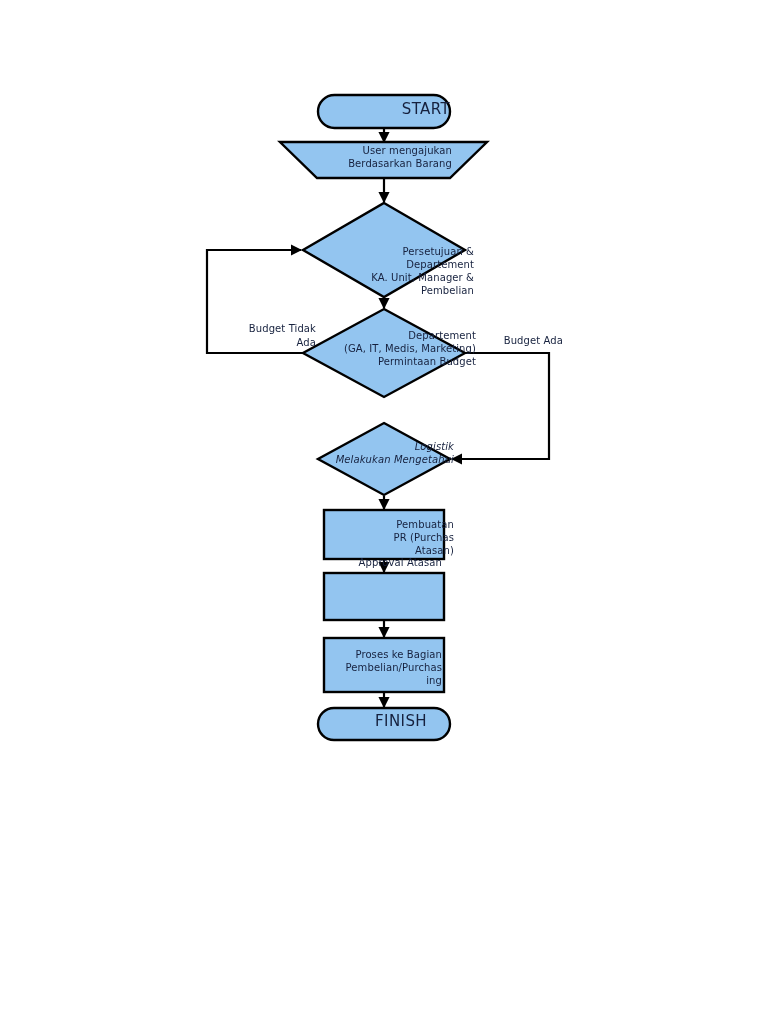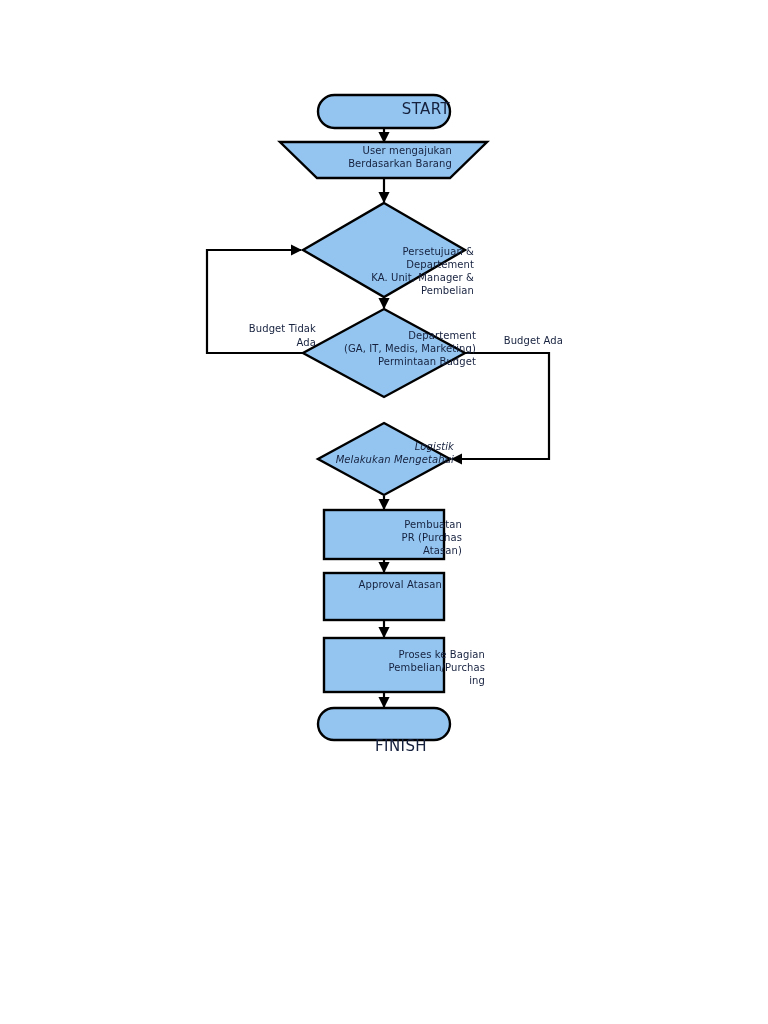--- a/index.html
+++ b/index.html
@@ -126,34 +126,34 @@
   <div>Departement</div>
   <div>(GA, IT, Medis, Marketing)</div>
   <div>Permintaan Budget</div>
 </div>
 
 <div class="node-label" style="left:314px; top:440px; width:140px;font-style:italic;">
   <div>Logistik</div>
   <div>Melakukan Mengetahui</div>
 </div>
 
-<div class="node-label clip-box" style="left:322px; top:518px; width:140px; height:40px;">
+<div class="node-label clip-box" style="left:314px; top:518px; width:140px; height:40px;">
   <div>Pembuatan</div>
   <div>PR (Purchas</div>
   <div>Atasan)</div>
 </div>
 
-<div class="node-label" style="left:326px; top:578px; width:116px;">Approval Atasan</div>
+<div class="node-label" style="left:326px; top:556px; width:116px;">Approval Atasan</div>
 
-<div class="node-label" style="left:326px; top:648px; width:116px;margin-left:43px;">
+<div class="node-label" style="left:326px; top:648px; width:116px;">
   <div>Proses ke Bagian</div>
   <div>Pembelian/Purchas</div>
   <div>ing</div>
 </div>
 
-<div class="node-label big" style="left:318px; top:715px; width:109px;margin-top:25px;">FINISH</div>
+<div class="node-label big" style="left:318px; top:715px; width:109px;">FINISH</div>
 
 <div class="edge-label" style="left:196px; top:322px; width:120px;">
   <div>Budget Tidak</div>
   <div>Ada</div>
 </div>
 
 <div class="edge-label" style="left:467px; top:334px; width:96px;">Budget Ada</div>
 
 </body></html>

